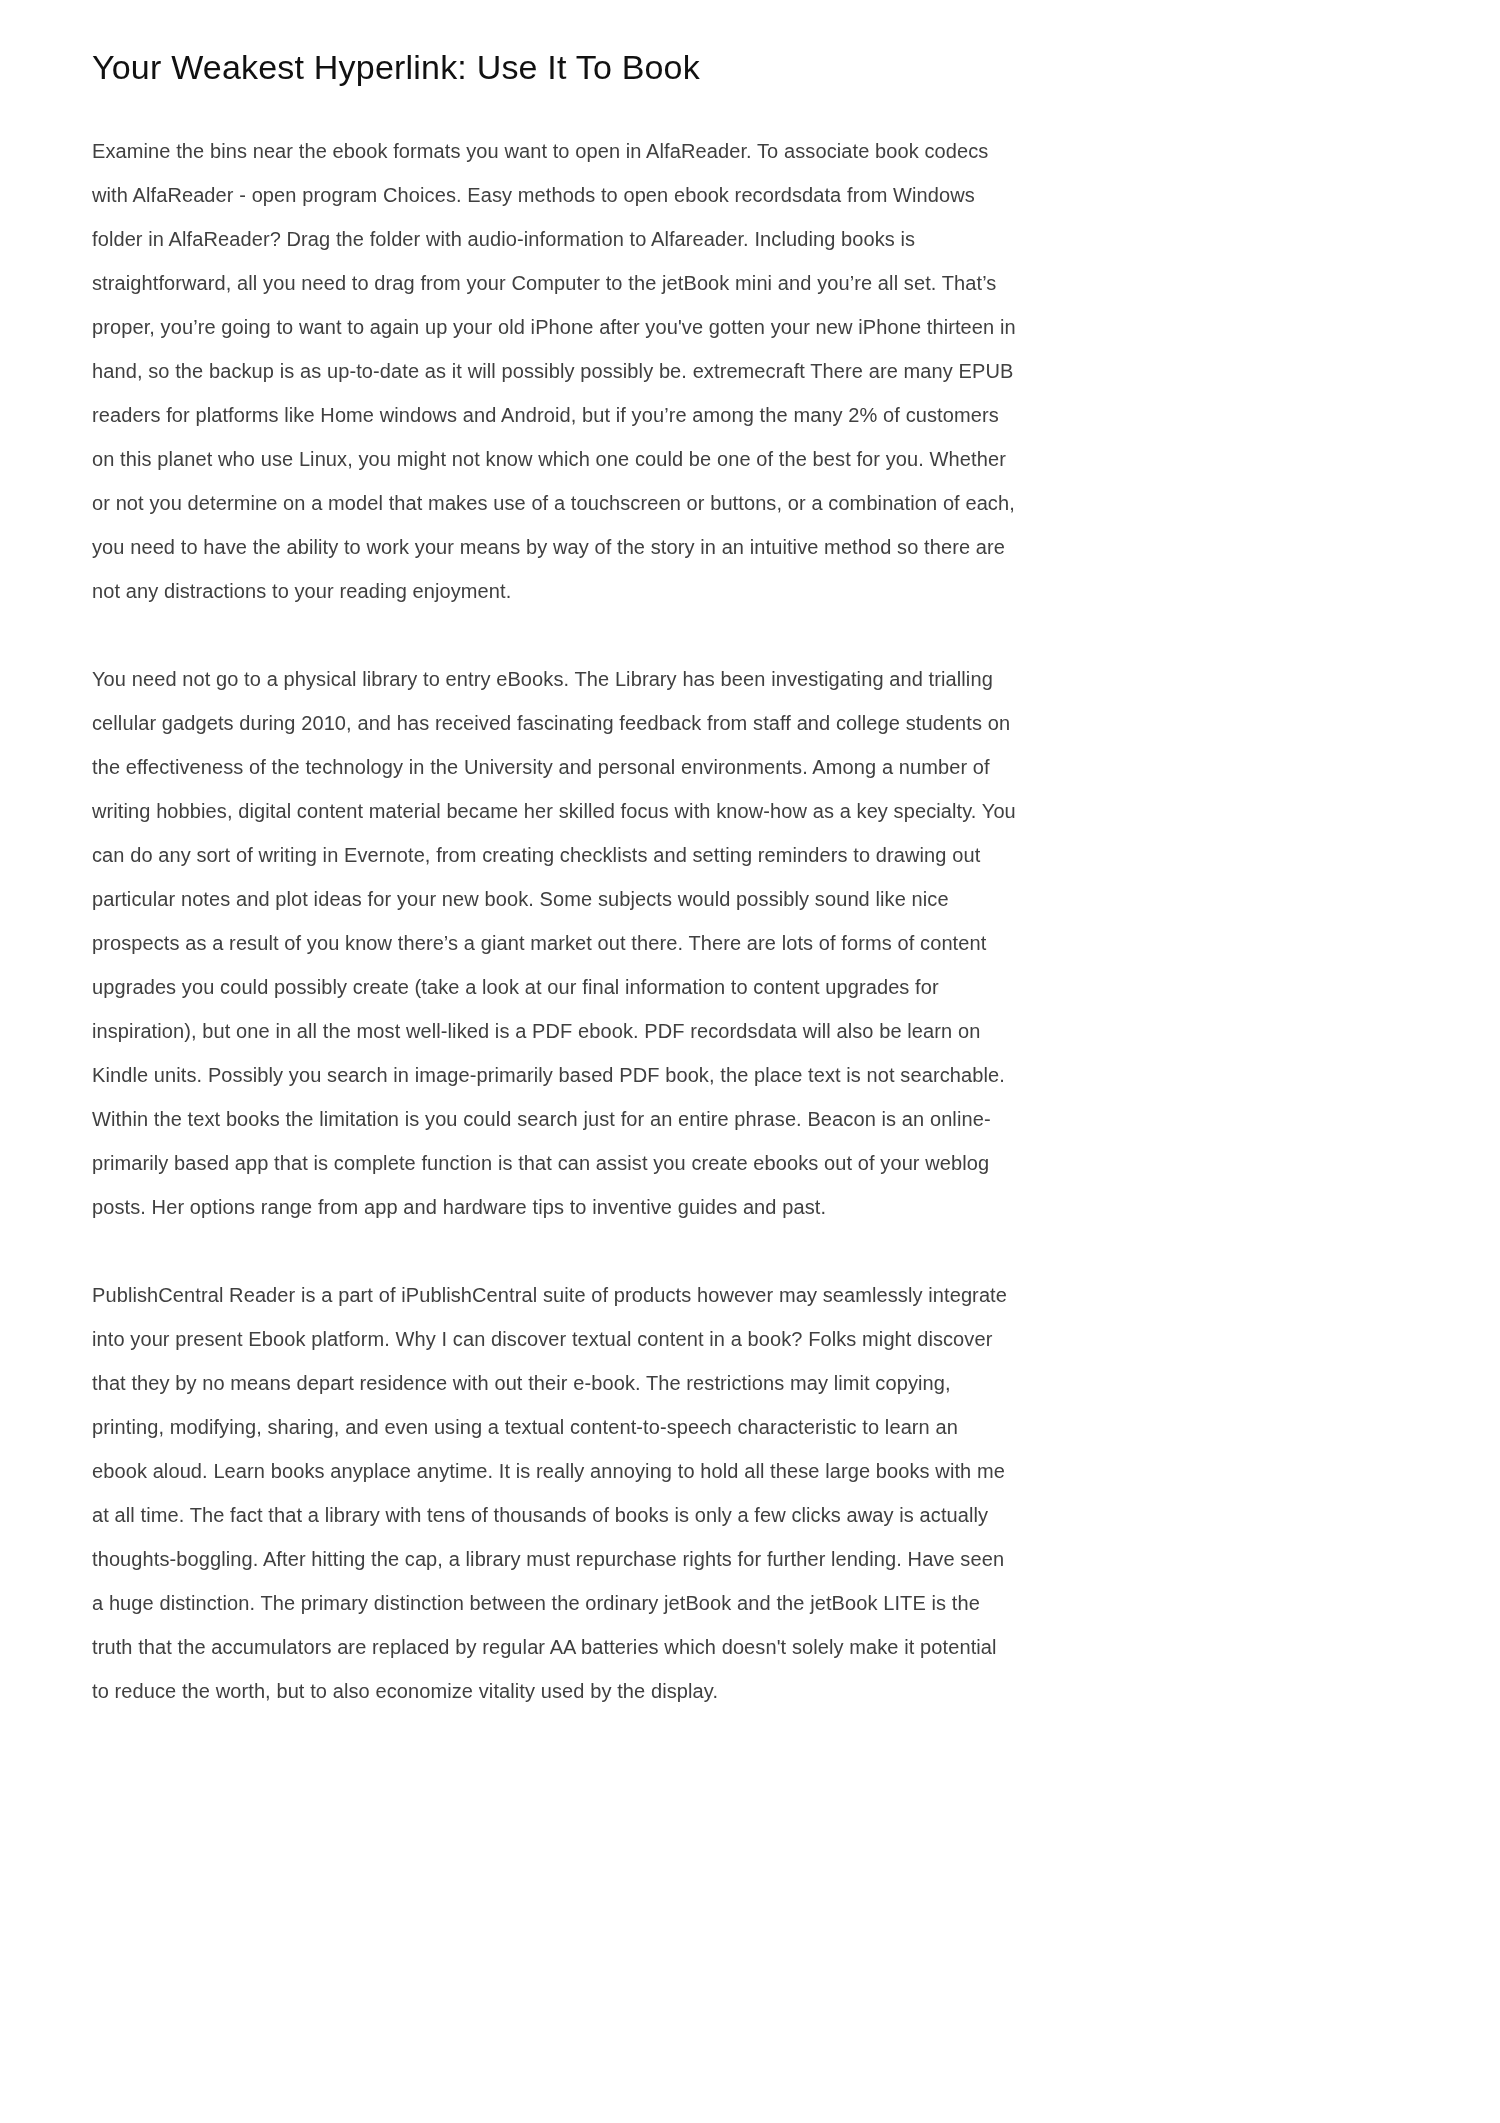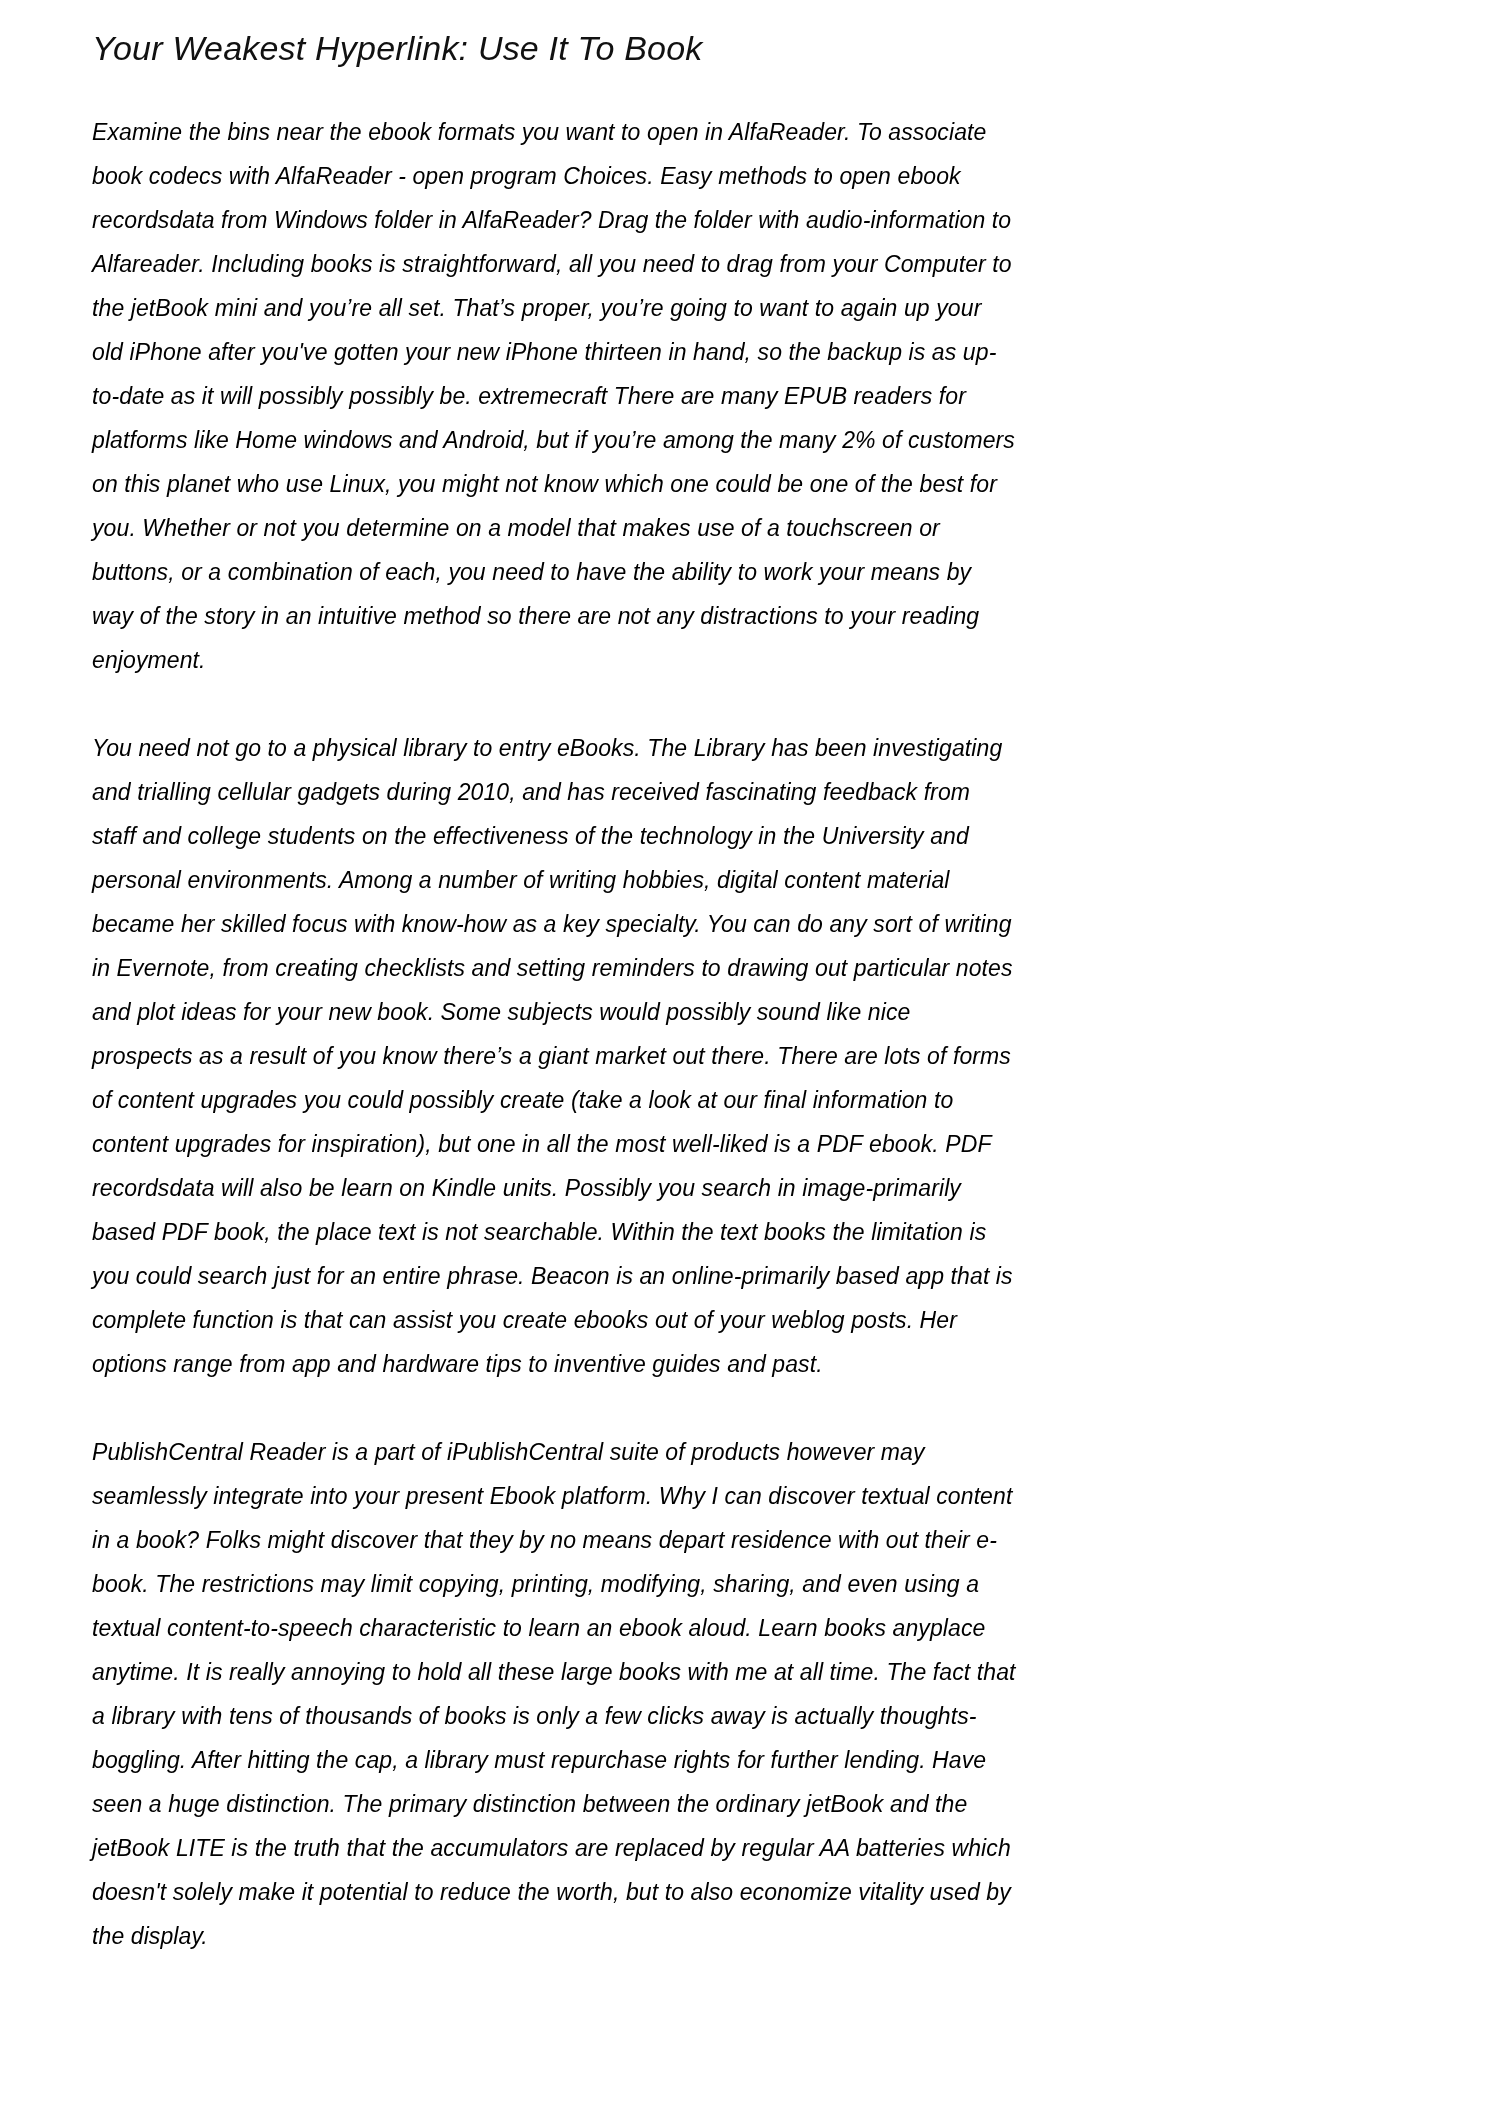--- a/index.html
+++ b/index.html
@@ -9,37 +9,36 @@
     width: 1500px;
     height: 2123px;
     background: #ffffff;
     overflow: hidden;
     font-family: "Liberation Sans", sans-serif;
     color: #0f0f0f;
   }
   .content {
     position: absolute;
     left: 92px;
-    top: 27px;
+    top: 46px;
     width: 924px;
-    font-style: italic;
   }
   .doc-title {
     font-size: 34px;
     font-weight: 400;
     line-height: 1.25;
     letter-spacing: 0.2px;
     color: #111111;
     margin-bottom: 40px;
   }
   .doc-paragraph {
-    font-size: 23px;
+    font-size: 20px;
     line-height: 44px;
     letter-spacing: 0.1px;
-    color: #000000;
+    color: #404040;
     margin-bottom: 44px;
     text-align: left;
   }
   .doc-paragraph:last-child { margin-bottom: 0; }
 </style>
 </head>
 <body>
 
 <div class="page">
   <div class="content">

